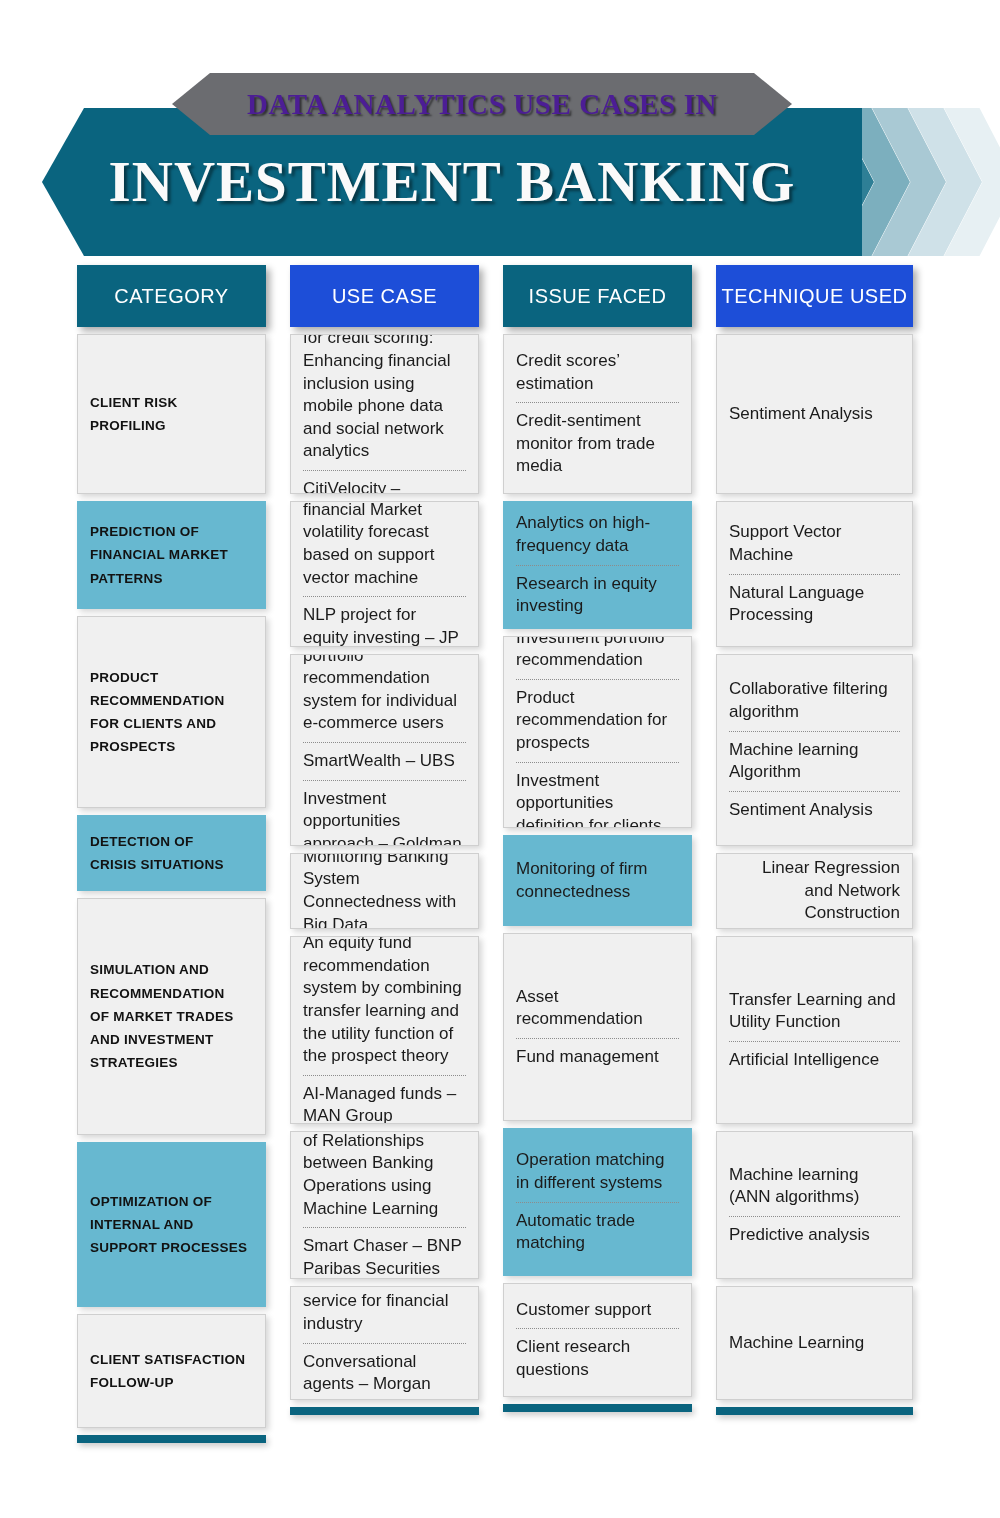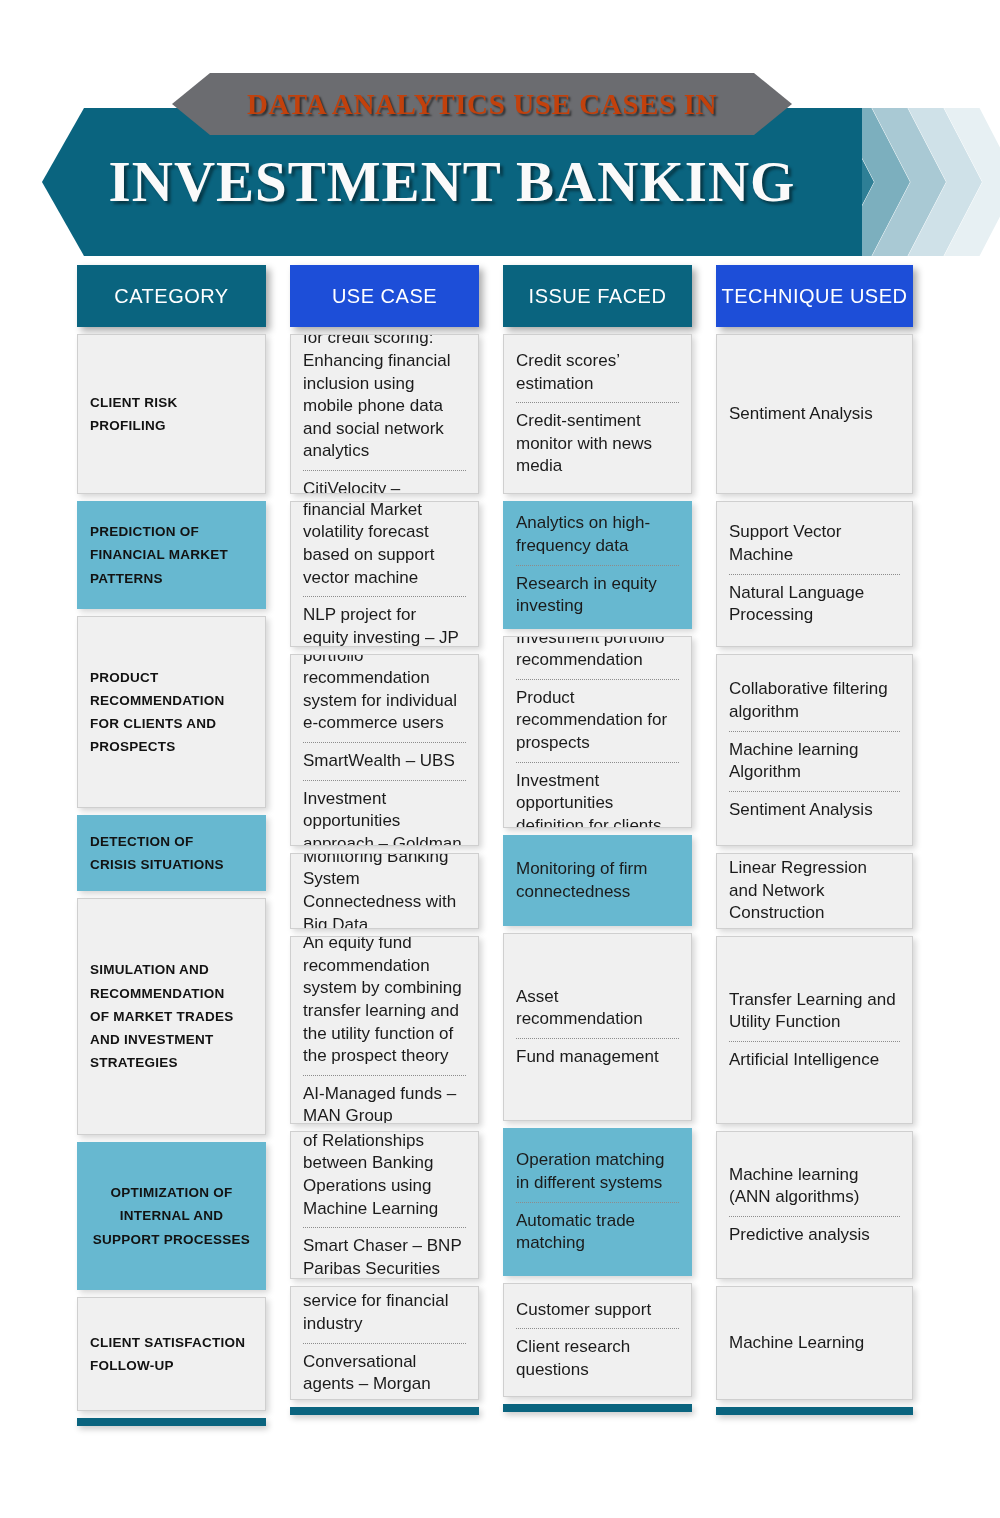--- a/index.html
+++ b/index.html
@@ -48,21 +48,21 @@
   }
 
   .banner-sub {
     position: absolute; left: 172px; top: 73px;
     width: 620px; height: 62px;
     display: flex; align-items: center; justify-content: center;
     font-family: "Liberation Serif", serif;
     font-weight: bold;
     font-size: 29px;
     letter-spacing: 0.6px;
-    color: #c2410c;
+    color: #4c1d95;
     text-shadow: 2px 2px 2px rgba(0,0,0,0.55);
     white-space: nowrap;
   }
 
   .banner-main {
     position: absolute; left: 42px; top: 133px;
     width: 820px; height: 96px;
     display: flex; align-items: center; justify-content: center;
     font-family: "Liberation Serif", serif;
     font-weight: bold;
@@ -184,21 +184,21 @@
         </div>
         <div class="cell" style="height: 237px;">
           <div class="cat-text">
             <div>SIMULATION AND</div>
             <div>RECOMMENDATION</div>
             <div>OF MARKET TRADES</div>
             <div>AND INVESTMENT</div>
             <div>STRATEGIES</div>
           </div>
         </div>
-        <div class="cell hl" style="height: 148px; text-align: center;">
+        <div class="cell hl" style="height: 165px;">
           <div class="cat-text">
             <div>OPTIMIZATION OF</div>
             <div>INTERNAL AND</div>
             <div>SUPPORT PROCESSES</div>
           </div>
         </div>
         <div class="cell" style="height: 114px;">
           <div class="cat-text">
             <div>CLIENT SATISFACTION</div>
             <div>FOLLOW-UP</div>
@@ -235,21 +235,21 @@
         <div class="cell" style="height: 114px;">
           <div class="item">AI-Based chatbot service for financial industry</div>
           <div class="item">Conversational agents – Morgan Stanley</div>
         </div>
         <div class="footer-bar"></div>
       </div>
       <div class="col">
         <div class="col-header teal">ISSUE FACED</div>
         <div class="cell" style="height: 160px;">
           <div class="item">Credit scores’ estimation</div>
-          <div class="item">Credit-sentiment monitor with news media</div>
+          <div class="item">Credit-sentiment monitor from trade media</div>
         </div>
         <div class="cell hl" style="height: 128px;">
           <div class="item">Analytics on high-frequency data</div>
           <div class="item">Research in equity investing</div>
         </div>
         <div class="cell" style="height: 192px;">
           <div class="item">Investment portfolio recommendation</div>
           <div class="item">Product recommendation for prospects</div>
           <div class="item">Investment opportunities definition for clients</div>
         </div>
@@ -277,21 +277,21 @@
         </div>
         <div class="cell" style="height: 146px;">
           <div class="item">Support Vector Machine</div>
           <div class="item">Natural Language Processing</div>
         </div>
         <div class="cell" style="height: 192px;">
           <div class="item">Collaborative filtering algorithm</div>
           <div class="item">Machine learning Algorithm</div>
           <div class="item">Sentiment Analysis</div>
         </div>
-        <div class="cell" style="height: 76px;">
+        <div class="cell" style="height: 76px; text-align: right;">
           <div class="item">Linear Regression and Network Construction</div>
         </div>
         <div class="cell" style="height: 188px;">
           <div class="item">Transfer Learning and Utility Function</div>
           <div class="item">Artificial Intelligence</div>
         </div>
         <div class="cell" style="height: 148px;">
           <div class="item">Machine learning (ANN algorithms)</div>
           <div class="item">Predictive analysis</div>
         </div>

